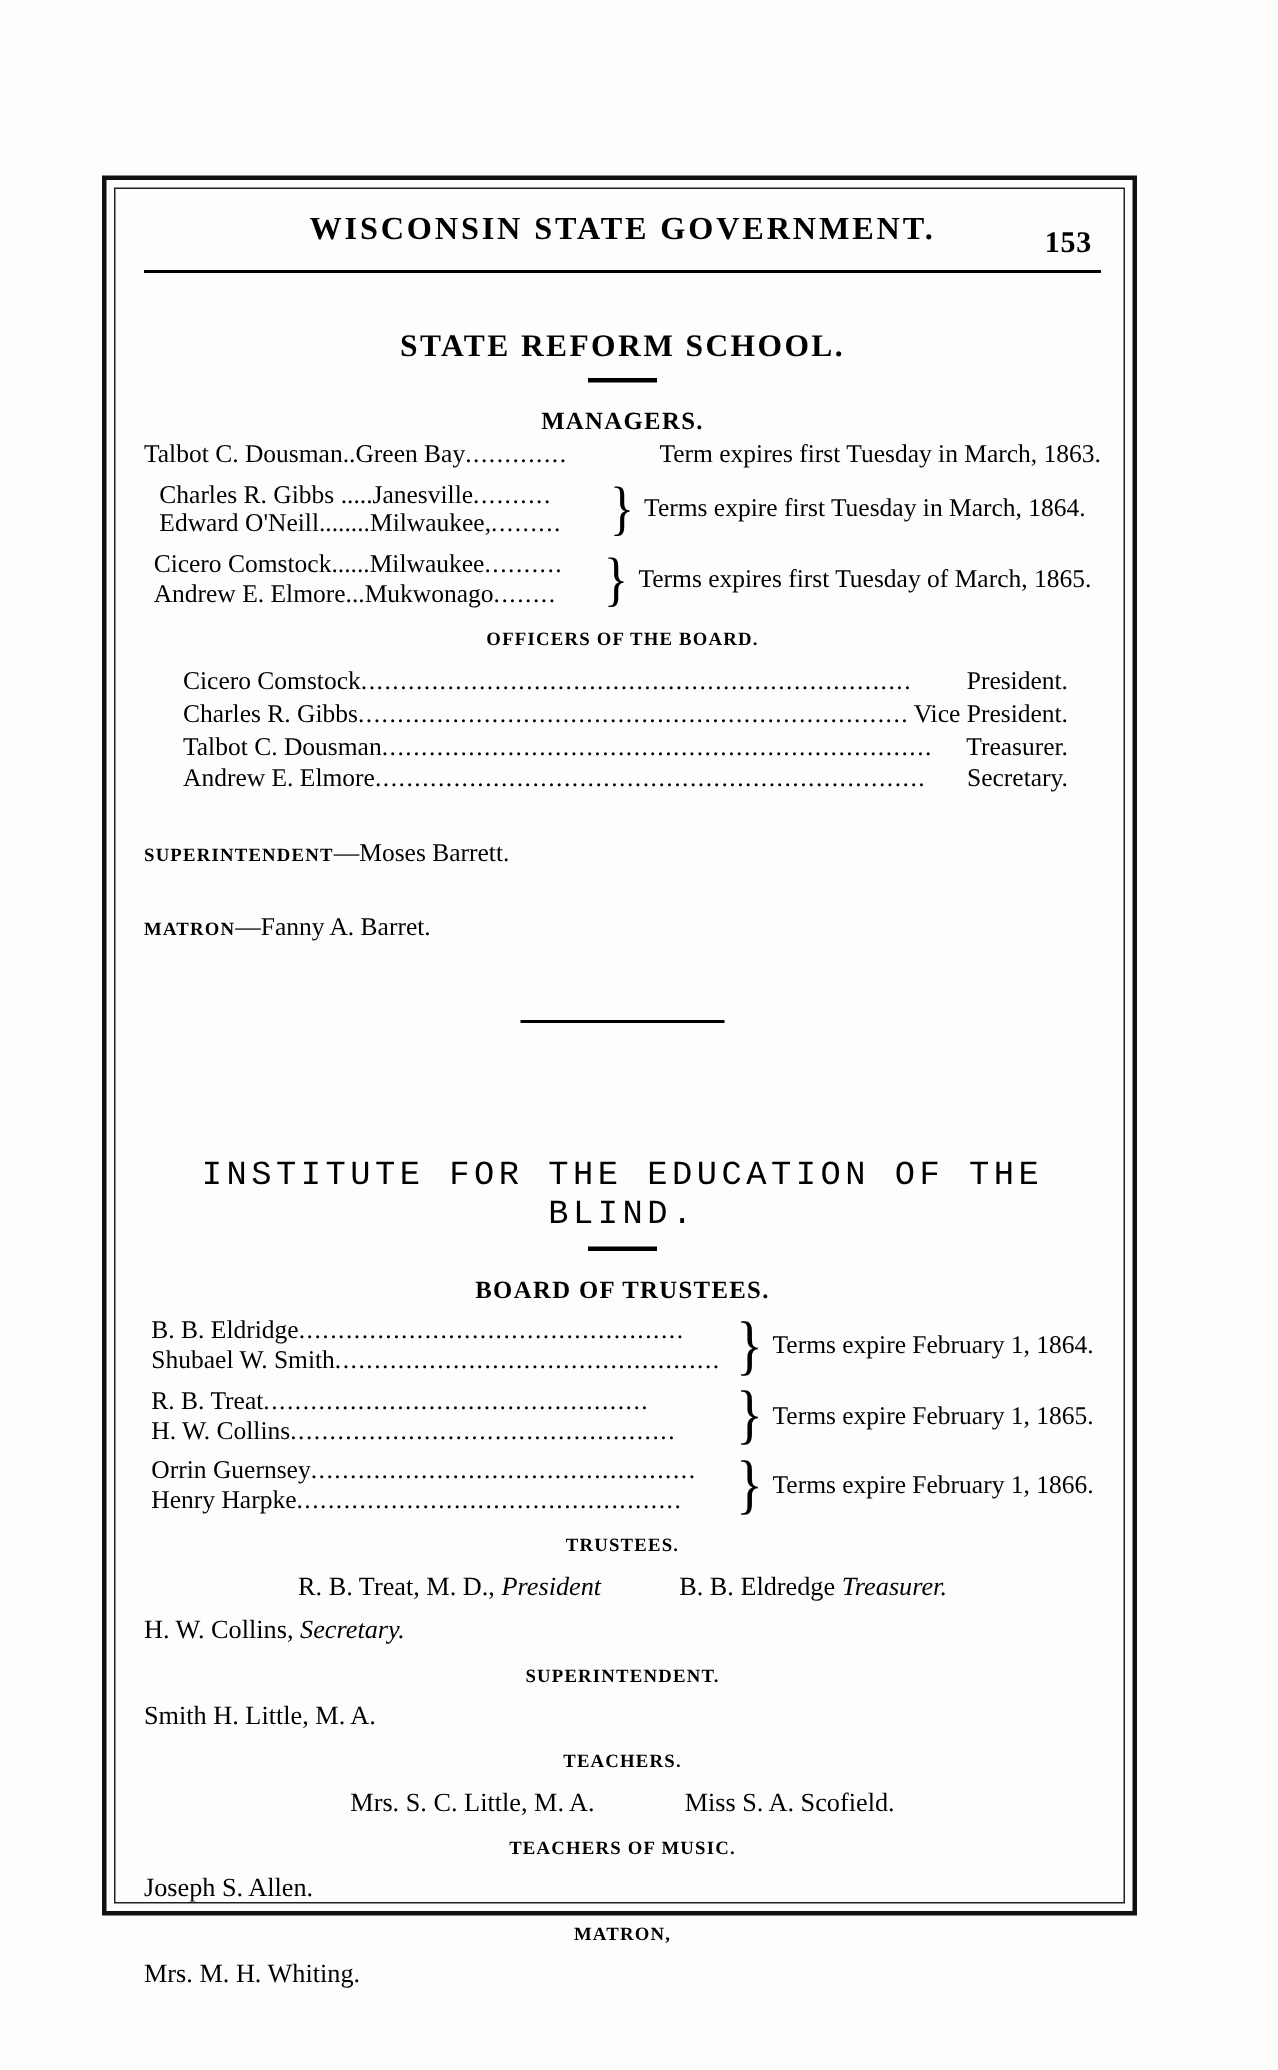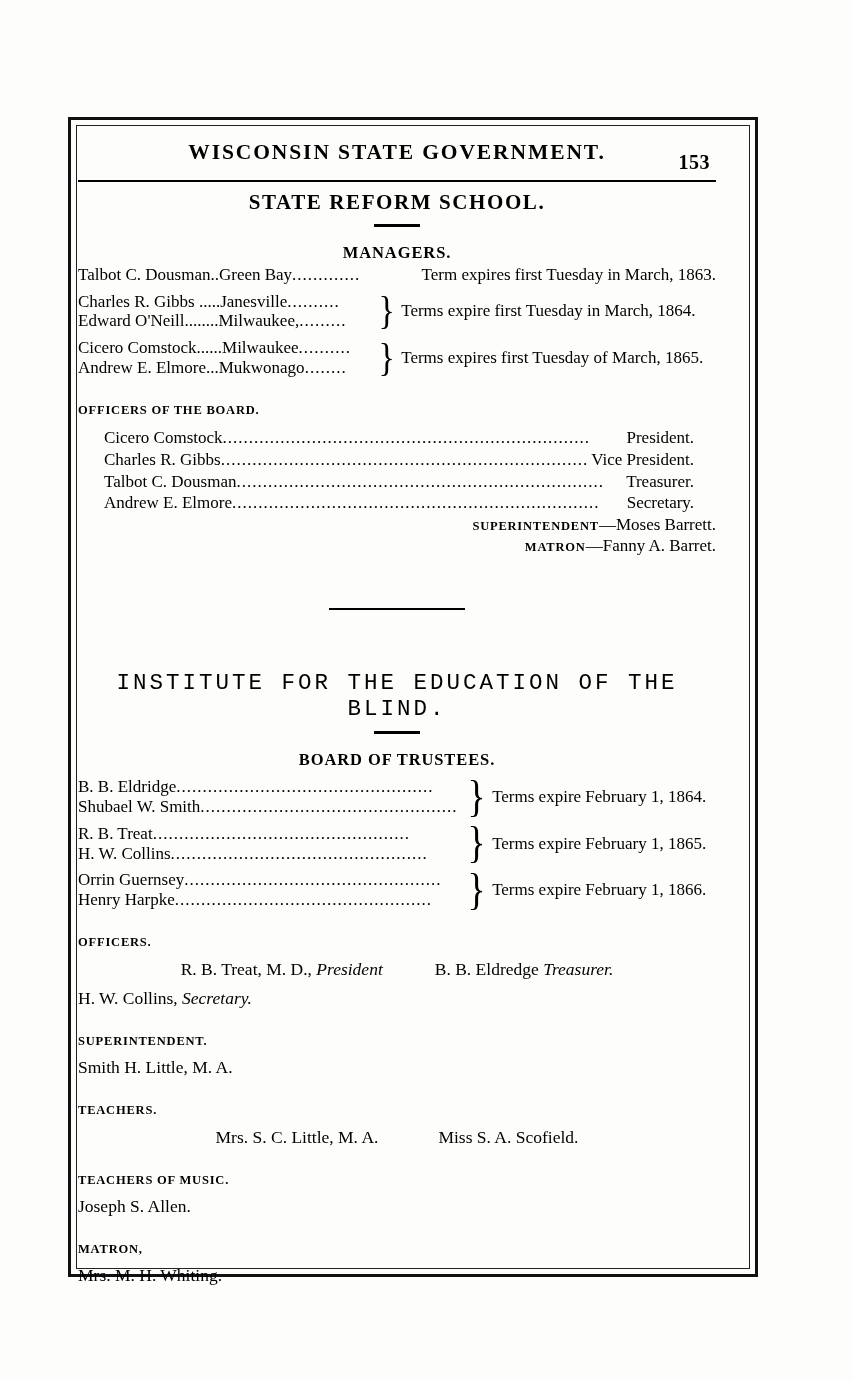--- a/index.html
+++ b/index.html
@@ -32,21 +32,21 @@
     top: 5px;
     right: 5px;
     bottom: 5px;
     border: 1px solid #222;
     box-sizing: border-box;
   }
 
   
   #content {
     position: absolute;
-    left: 66px;
+    left: 84px;
     top: 128px;
     width: 662px;
     height: 1138px;
     box-sizing: border-box;
     padding: 0 12px;
   }
 
   
   .running-head {
     display: flex;
@@ -75,21 +75,21 @@
     border-top: 2.2px solid #000;
     margin: 6px 0 0 0;
     width: 100%;
   }
 
   
   .section-title {
     text-align: center;
     font-size: 21px;
     letter-spacing: 1.6px;
-    margin-top: 8px;
+    margin-top: 36px;
     font-weight: bold;
   }
   .section-title.light {
     font-weight: normal;
     font-size: 22.5px;
     letter-spacing: 3.0px;
     font-family: Liberation Mono, monospace;
   }
   .short-rule {
     width: 46px;
@@ -104,31 +104,33 @@
     margin: 0 auto;
   }
   .sub-head {
     text-align: center;
     font-size: 16.5px;
     letter-spacing: 0.9px;
     font-weight: bold;
     margin-top: 16px;
   }
   .small-head {
+    text-align: center;
     font-size: 12.5px;
     letter-spacing: 0.8px;
     font-weight: bold;
-    margin-top: 25px;
+    margin-top: 13px;
   }
 
   
   .brace-group {
     display: flex;
     align-items: center;
     margin-top: 7px;
+    justify-content: center;
   }
   .brace-names {
     flex: 0 0 auto;
   }
   .brace-line {
     display: flex;
     align-items: baseline;
     font-size: 17px;
     line-height: 1.17;
     white-space: nowrap;
@@ -173,23 +175,23 @@
     align-items: baseline;
     font-size: 17px;
     line-height: 1.28;
     white-space: nowrap;
   }
   .dot-row .nm { flex: 0 0 auto; }
   .dot-row .role { flex: 0 0 auto; }
 
   
   .center-line {
-    text-align: right;
-    font-size: 17px;
-    margin-top: 1px;
+    text-align: left;
+    font-size: 17px;
+    margin-top: 29px;
   }
   .caps-label {
     font-size: 12.5px;
     letter-spacing: 0.8px;
     font-weight: bold;
   }
   .center-name {
     font-size: 17.5px;
     margin-top: 8px;
   }
@@ -341,21 +343,21 @@
       </div>
       <div class="brace-line">
         <span class="nm">Henry Harpke</span>
         <span class="leader">.................................................</span>
       </div>
     </div>
     <span class="brace-sym tall2">}</span>
     <span class="brace-term">Terms expire February 1, 1866.</span>
   </div>
 
-  <div class="small-head">OFFICERS.</div>
+  <div class="small-head">TRUSTEES.</div>
 
   <div class="two-col wide">
     <span><span>R. B. Treat, M. D., </span><em>President</em></span>
     <span><span>B. B. Eldredge </span><em>Treasurer.</em></span>
   </div>
 
   <div class="center-name"><span>H. W. Collins, </span><em>Secretary.</em></div>
 
   <div class="small-head">SUPERINTENDENT.</div>
   <div class="center-name">Smith H. Little, M. A.</div>

